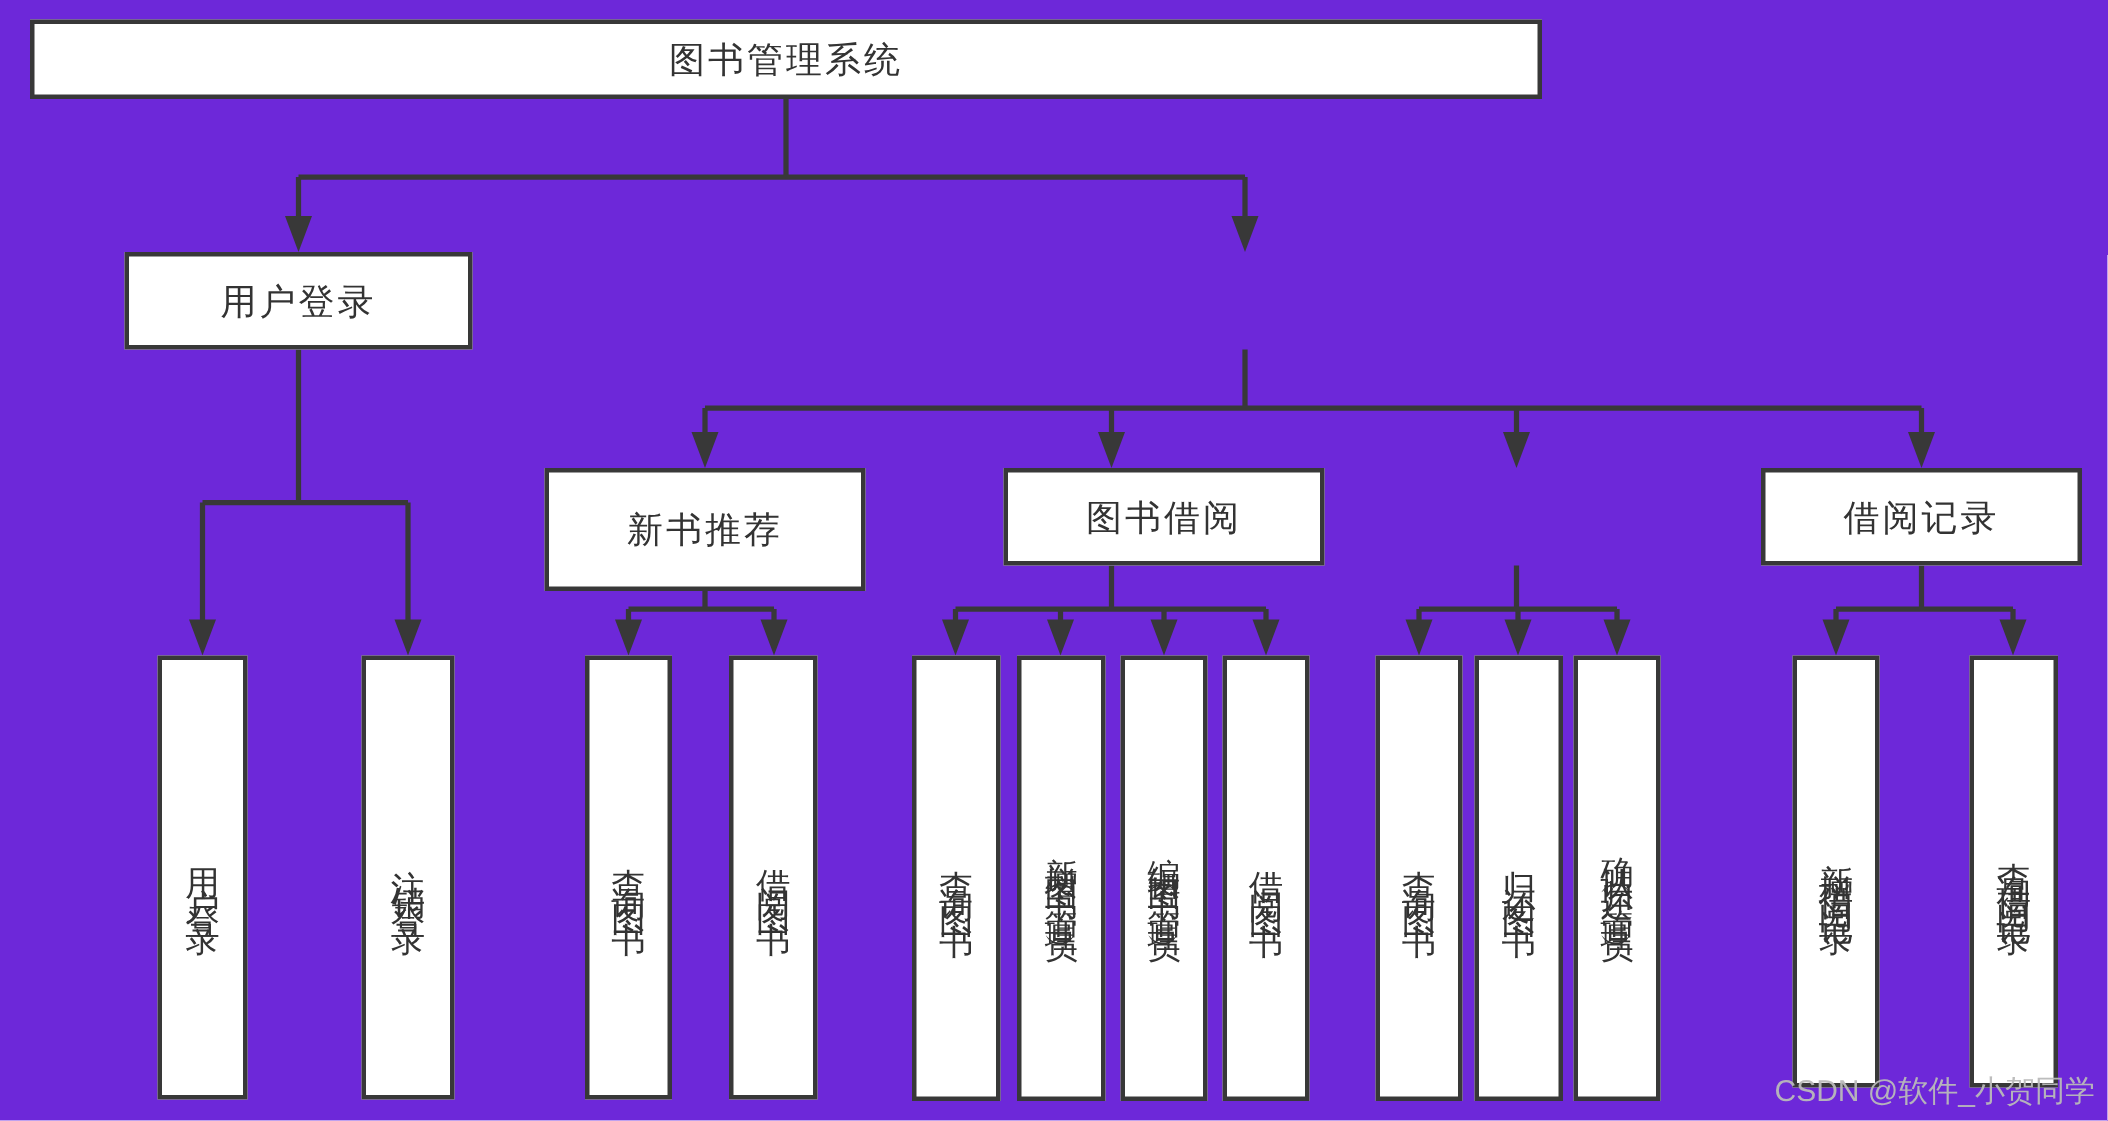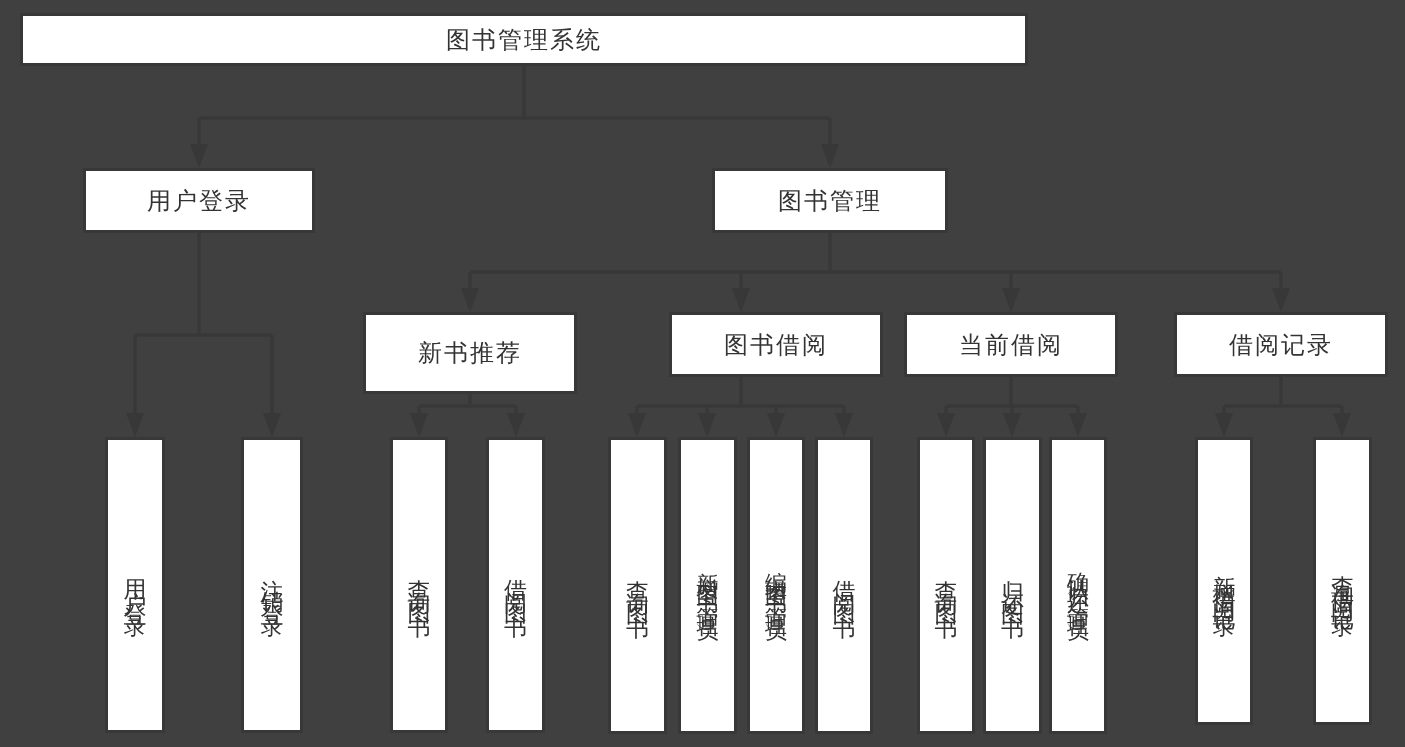--- a/index.html
+++ b/index.html
@@ -4,21 +4,21 @@
 <style>
   html, body {
     margin: 0;
     padding: 0;
     background: #ffffff;
   }
   #stage {
     position: relative;
     width: 1405px;
     height: 747px;
-    background: #404040;
+    background: #6d28d9;
     overflow: hidden;
     font-family: "Liberation Sans", "DejaVu Sans", sans-serif;
   }
   #connectors {
     position: absolute;
     left: 0;
     top: 0;
     z-index: 1;
   }
   .box {
@@ -108,32 +108,26 @@
     </g>
   </svg>
 
   <div class="box h" style="left:20px; top:13px; width:1008px; height:53px;">
     <span>图书管理系统</span>
   </div>
 
   <div class="box h" style="left:83px; top:168px; width:232px; height:65px;">
     <span>用户登录</span>
   </div>
-  <div class="box h" style="left:712px; top:168px; width:236px; height:65px;">
-    <span>图书管理</span>
-  </div>
 
   <div class="box h" style="left:363px; top:312px; width:214px; height:82px;">
     <span>新书推荐</span>
   </div>
   <div class="box h" style="left:634px; top:312px; width:214px; height:65px;margin-left:35px;">
     <span>图书借阅</span>
-  </div>
-  <div class="box h" style="left:904px; top:312px; width:214px; height:65px;">
-    <span>当前借阅</span>
   </div>
   <div class="box h" style="left:1174px; top:312px; width:214px; height:65px;">
     <span>借阅记录</span>
   </div>
 
   <div class="box v" style="left:105px; top:437px; width:60px; height:296px;">
     <span class="vlabel">用户登录</span>
   </div>
   <div class="box v" style="left:241px; top:437px; width:62px; height:296px;">
     <span class="vlabel">注销登录</span>
@@ -169,14 +163,15 @@
     <span class="vlabel len9">确认归还（管理员）</span>
   </div>
 
   <div class="box v" style="left:1195px; top:437px; width:58px; height:288px;">
     <span class="vlabel len6">新增借阅记录</span>
   </div>
   <div class="box v" style="left:1313px; top:437px; width:59px; height:288px;">
     <span class="vlabel len6">查询借阅记录</span>
   </div>
 
+  <div id="watermark">CSDN @软件_小贺同学</div>
 
 </div>
 
 </body></html>

